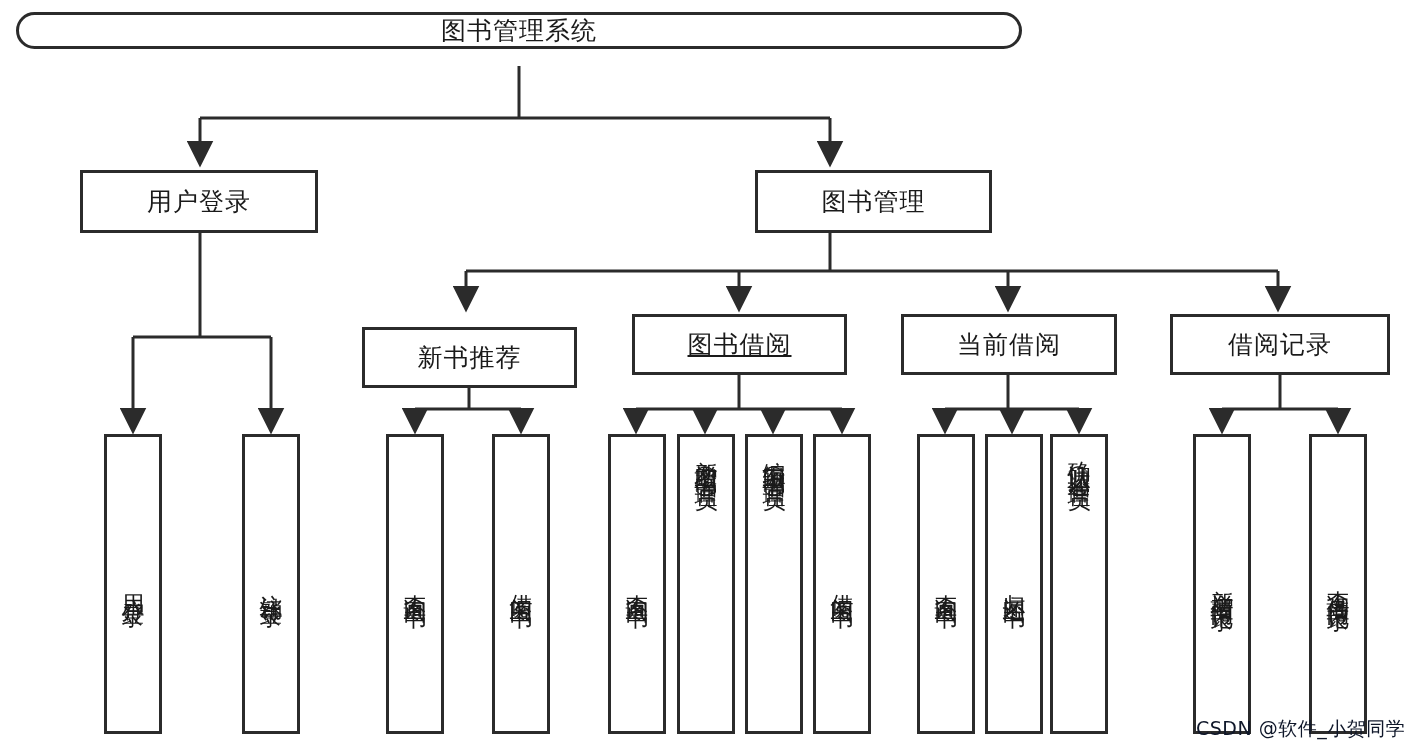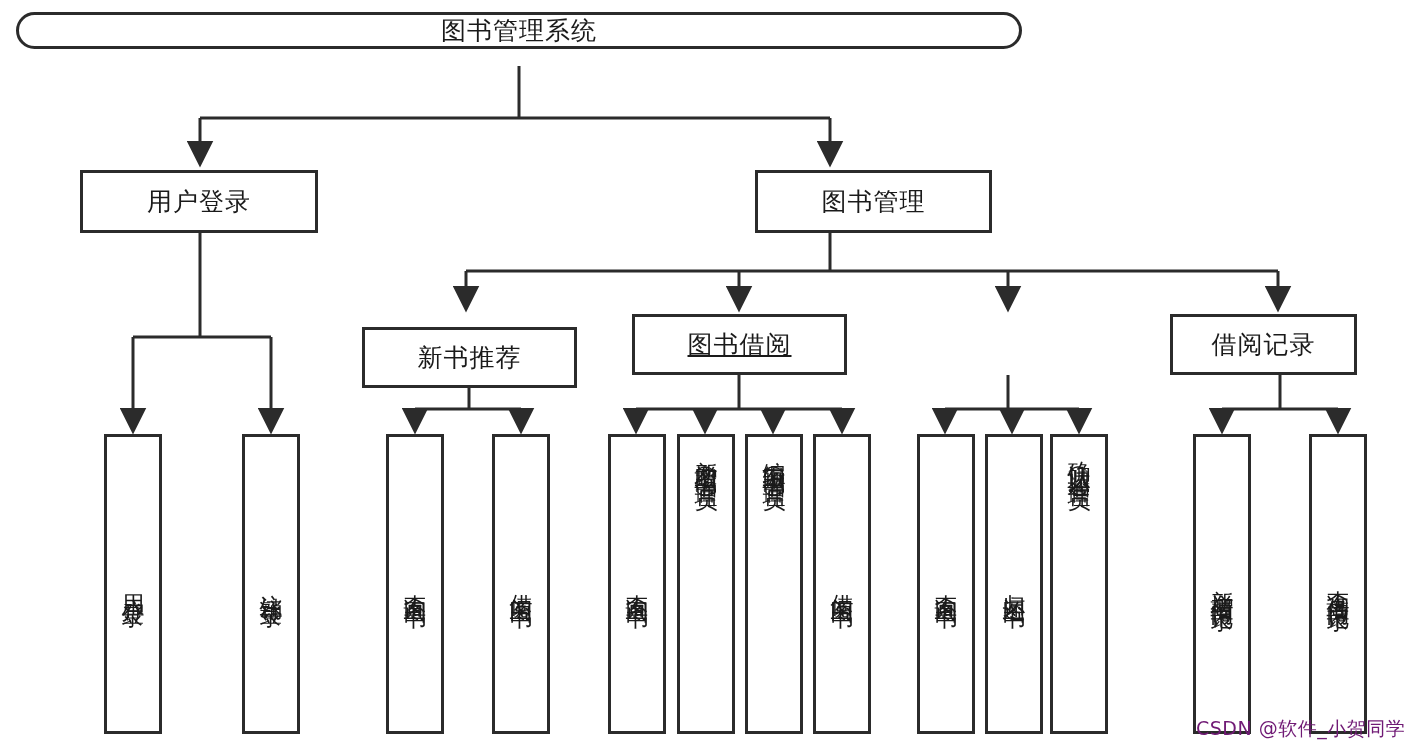--- a/index.html
+++ b/index.html
@@ -52,21 +52,21 @@
     position: absolute;
     left: 0;
     top: 0;
     width: 1405px;
     height: 747px;
     pointer-events: none;
   }
   .watermark {
     position: absolute;
     font-size: 19px;
-    color: #701a75;
+    color: #0f172a;
     white-space: nowrap;
     letter-spacing: 0.5px;
   }
 </style>
 </head>
 <body>
 
 <div id="canvas">
 
   <svg class="links" viewBox="0 0 1405 747">
@@ -128,21 +128,24 @@
   <div class="node h" style="left:711px; top:170px; width:237px; height:63px;margin-left:44px;">
     <span>图书管理</span>
   </div>
 
   <div class="node h" style="left:362px; top:327px; width:215px; height:61px;">
     <span>新书推荐</span>
   </div>
   <div class="node h" style="left:632px; top:314px; width:215px; height:61px;text-decoration:underline;">
     <span>图书借阅</span>
   </div>
-  <div class="node h" style="left:1170px; top:314px; width:187px; height:61px;">
+  <div class="node h" style="left:901px; top:314px; width:216px; height:61px;">
+    <span>当前借阅</span>
+  </div>
+  <div class="node h" style="left:1170px; top:314px; width:220px; height:61px;">
     <span>借阅记录</span>
   </div>
 
   <div class="node v mid" style="left:104px; top:434px; width:58px; height:300px;">
     <span class="vtext">用户登录</span>
   </div>
   <div class="node v mid" style="left:242px; top:434px; width:58px; height:300px;">
     <span class="vtext">注销登录</span>
   </div>
 

